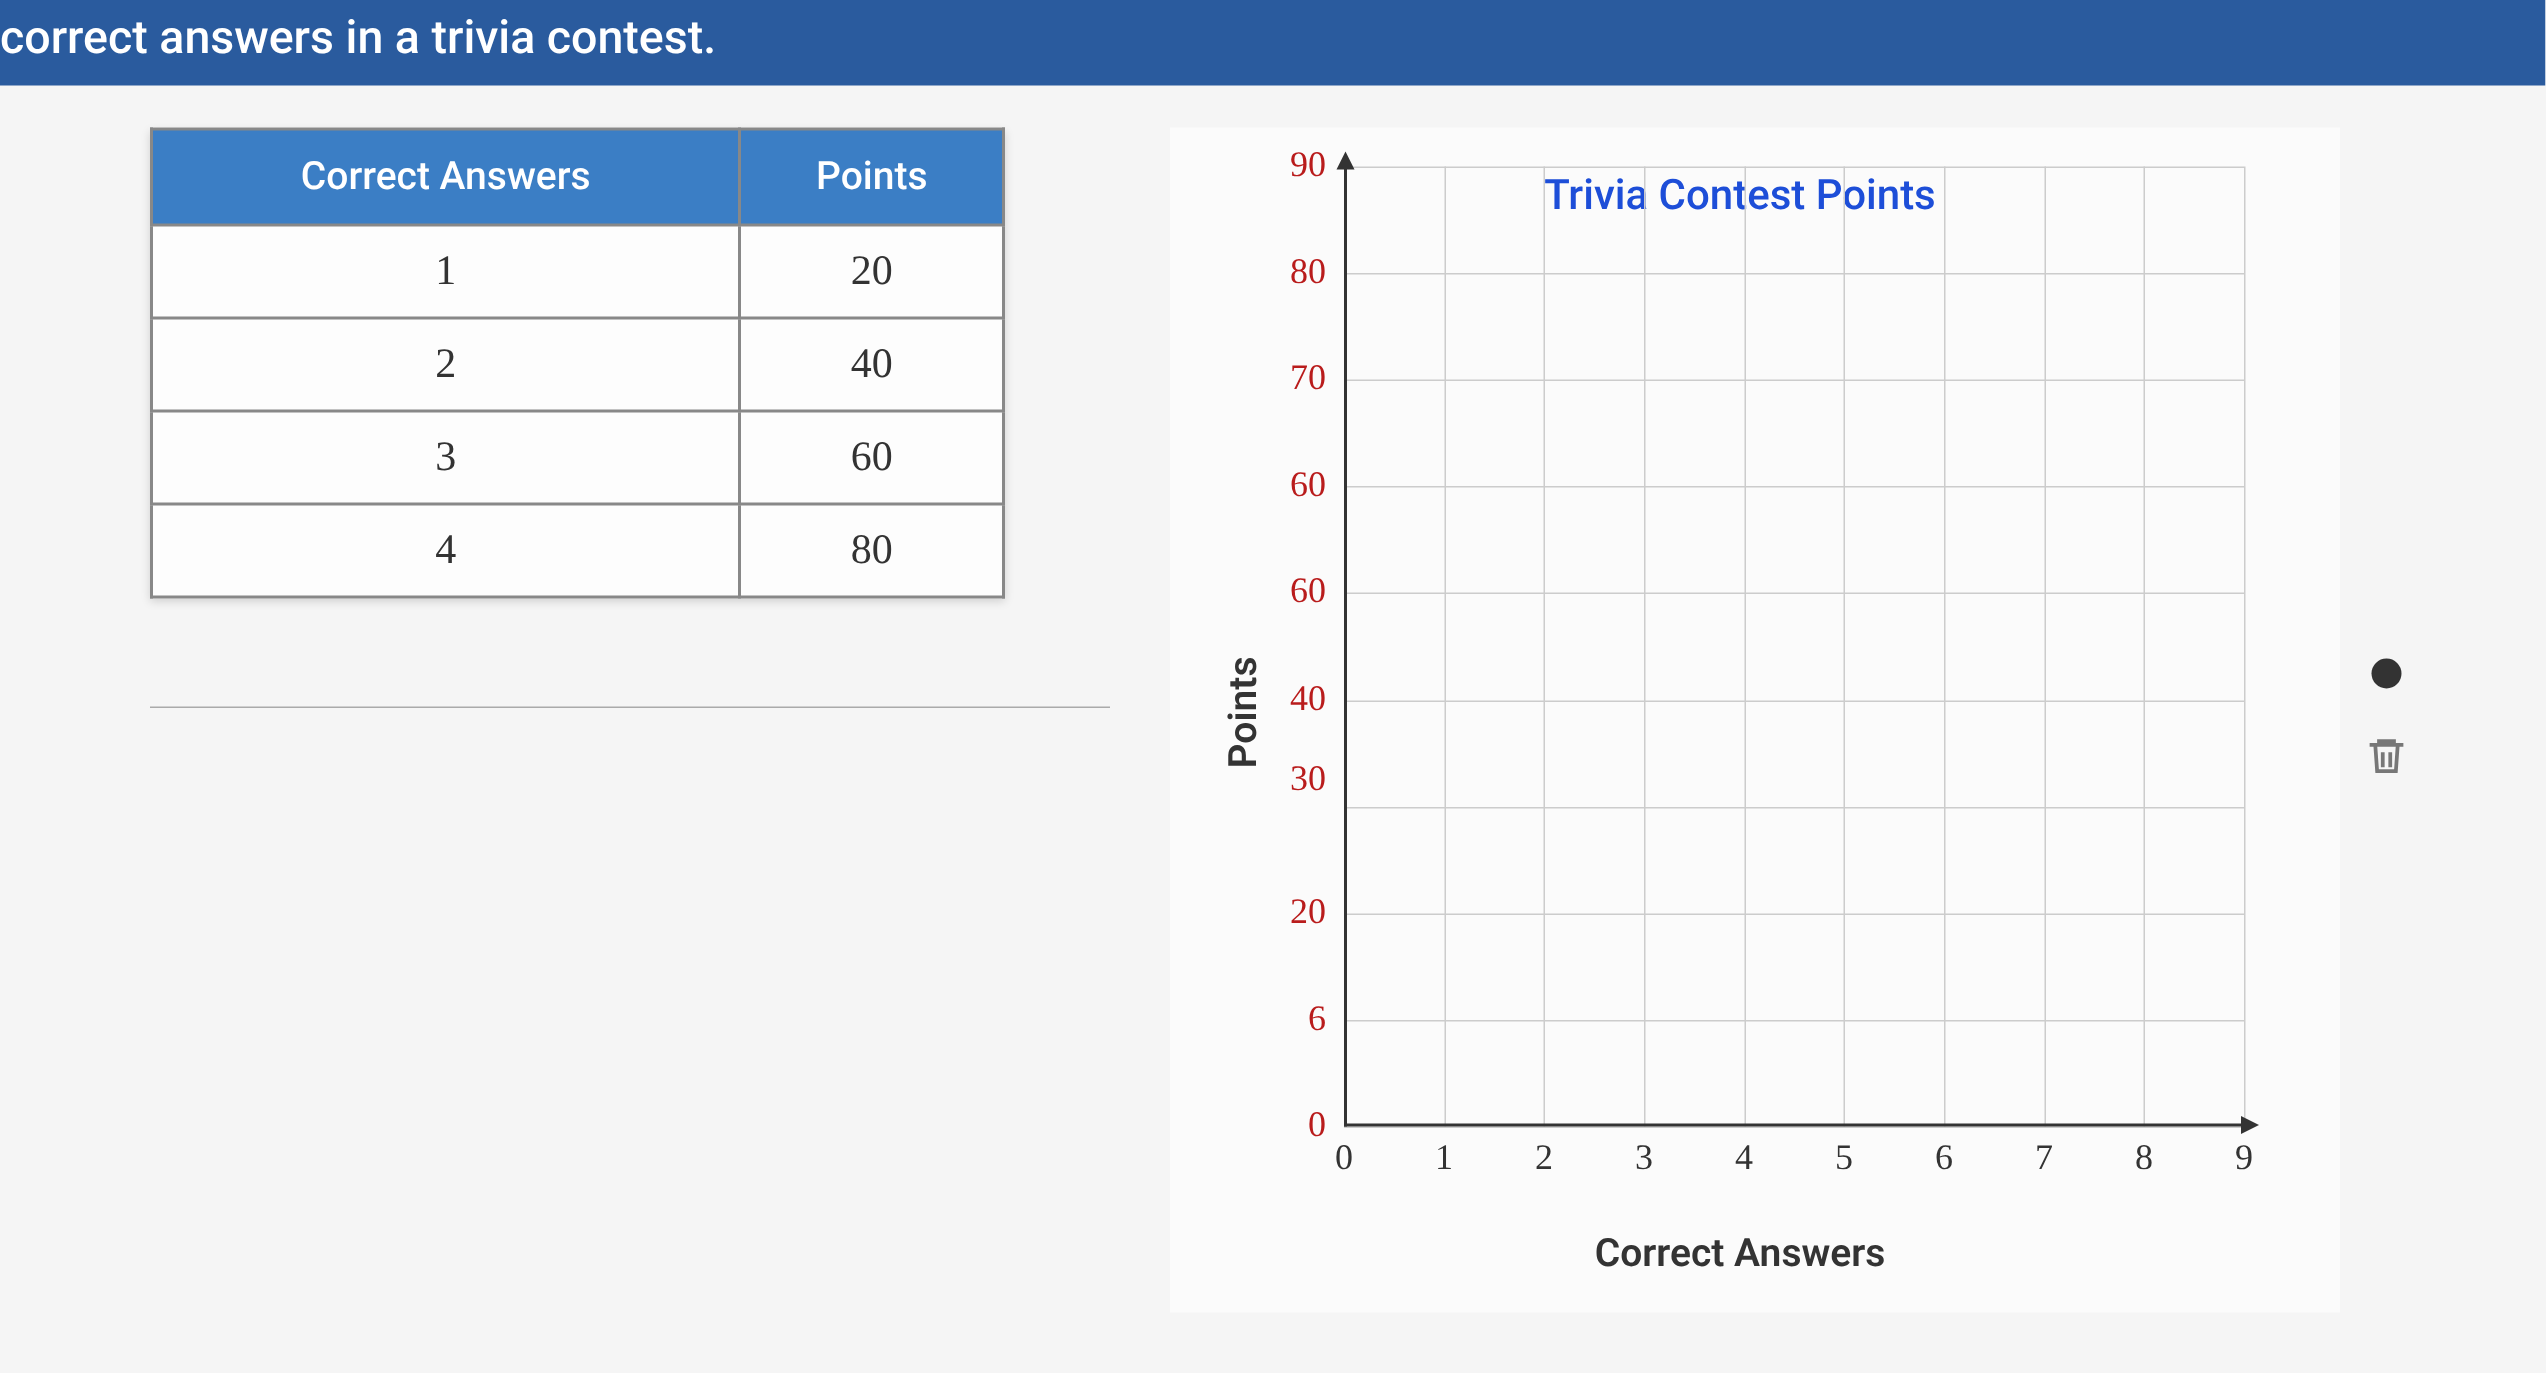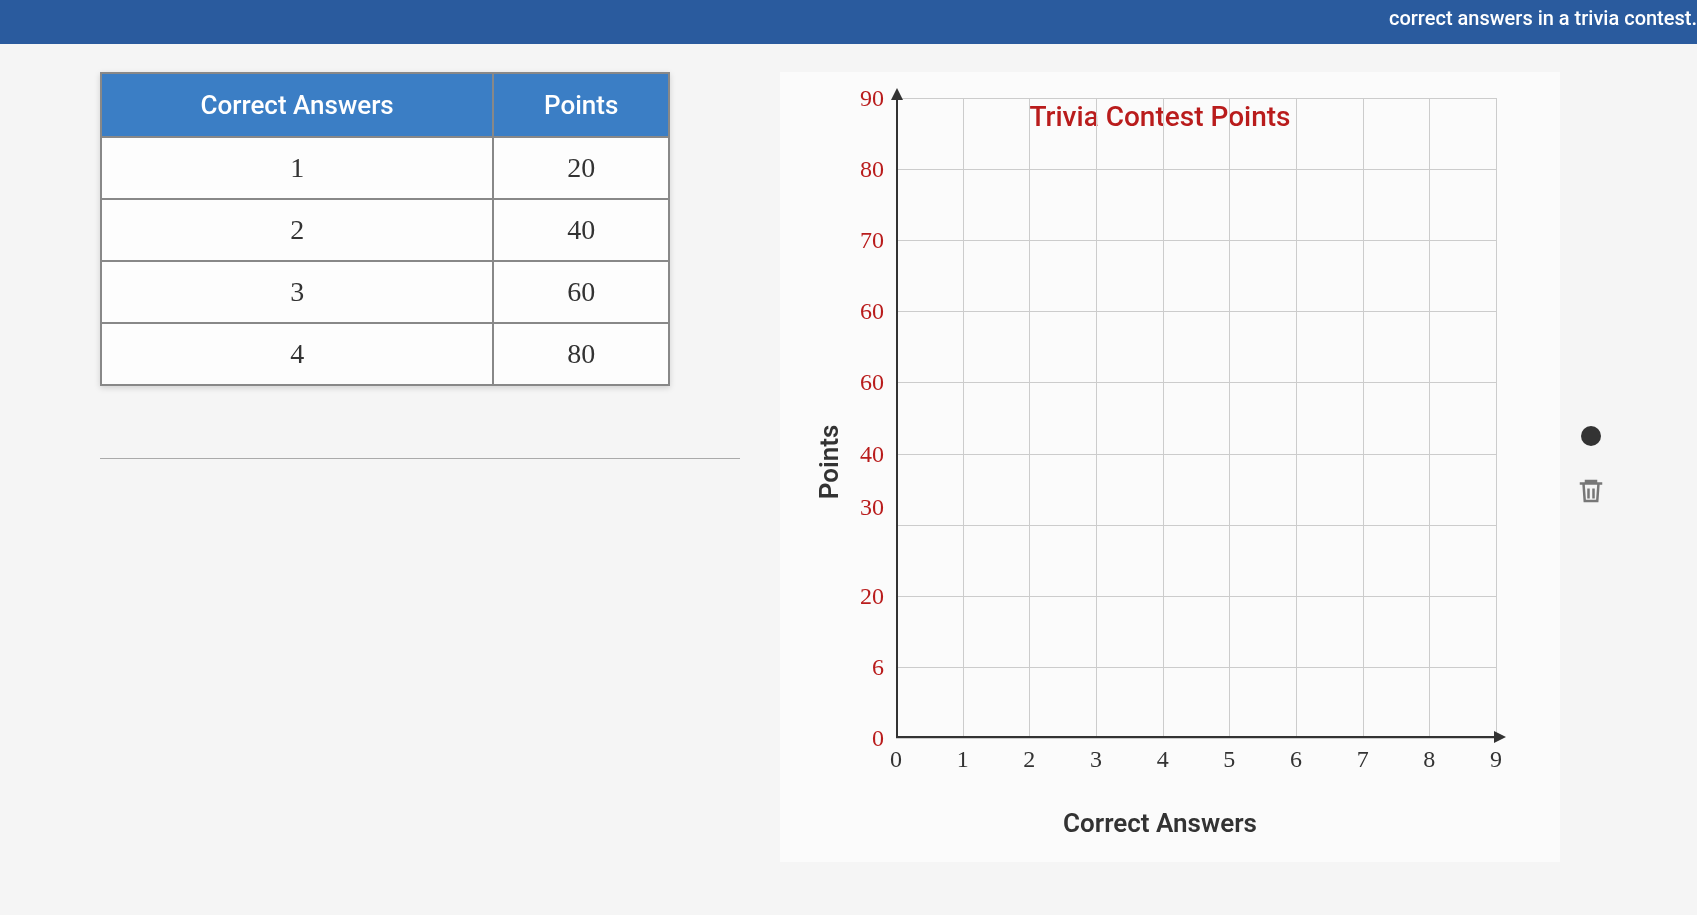--- a/index.html
+++ b/index.html
@@ -8,22 +8,22 @@
     background: #f5f5f5;
     width: 1697px;
     height: 915px;
     overflow: hidden;
     color: #333;
   }
   .header {
     background: #2a5b9e;
     color: #fff;
     padding: 6px 0 14px;
-    text-align: right;
-    font-size: 20px;
+    text-align: left;
+    font-size: 31px;
     font-weight: 500;
   }
   .content {
     display: flex;
     padding: 28px 20px 20px 100px;
     gap: 40px;
   }
   .left {
     flex: 0 0 640px;
   }
@@ -88,21 +88,21 @@
     height: 740px;
   }
   .chart-title {
     position: absolute;
     top: 8px;
     left: 0;
     right: 0;
     text-align: center;
     font-size: 28px;
     font-weight: 500;
-    color: #b91c1c;
+    color: #1d4ed8;
   }
   .ylabel {
     position: absolute;
     left: -8px;
     top: 50%;
     transform: translateY(-50%) rotate(-90deg);
     transform-origin: center;
     font-size: 26px;
     font-weight: 600;
     color: #333;

